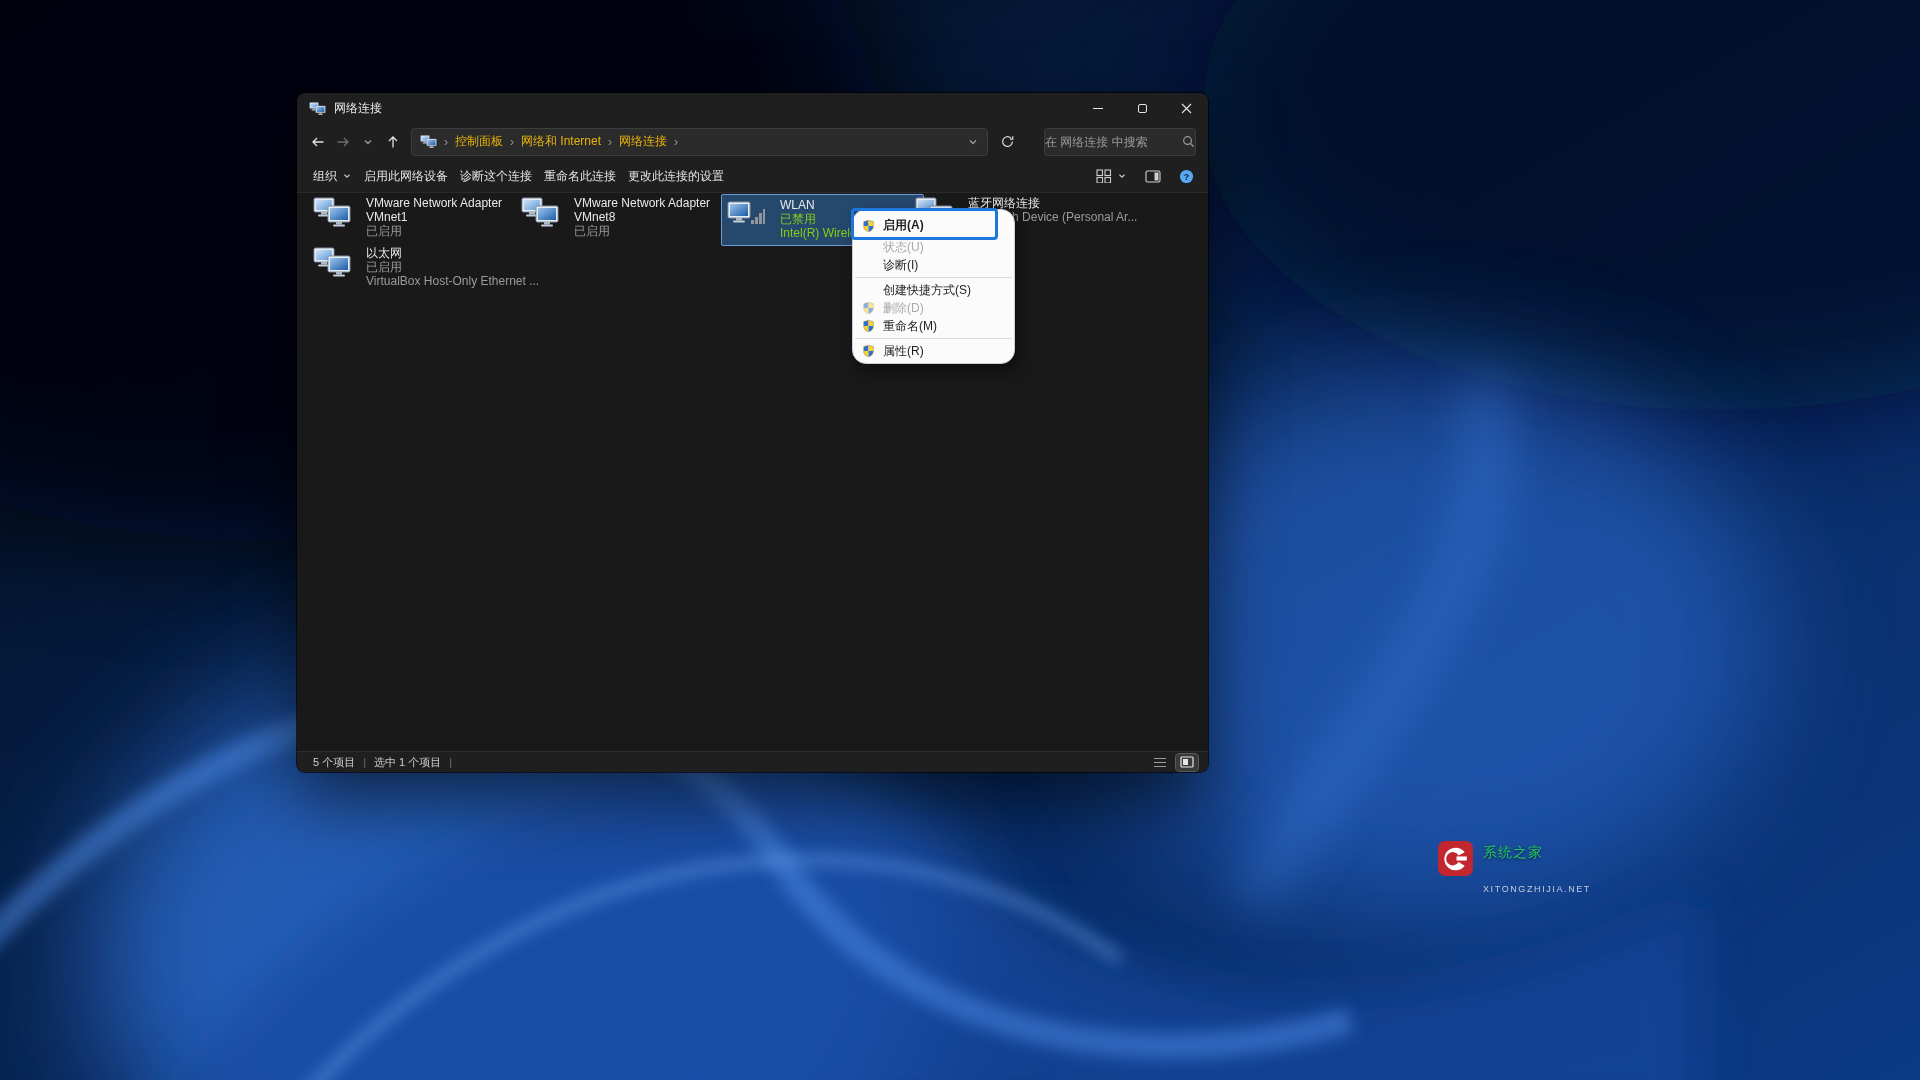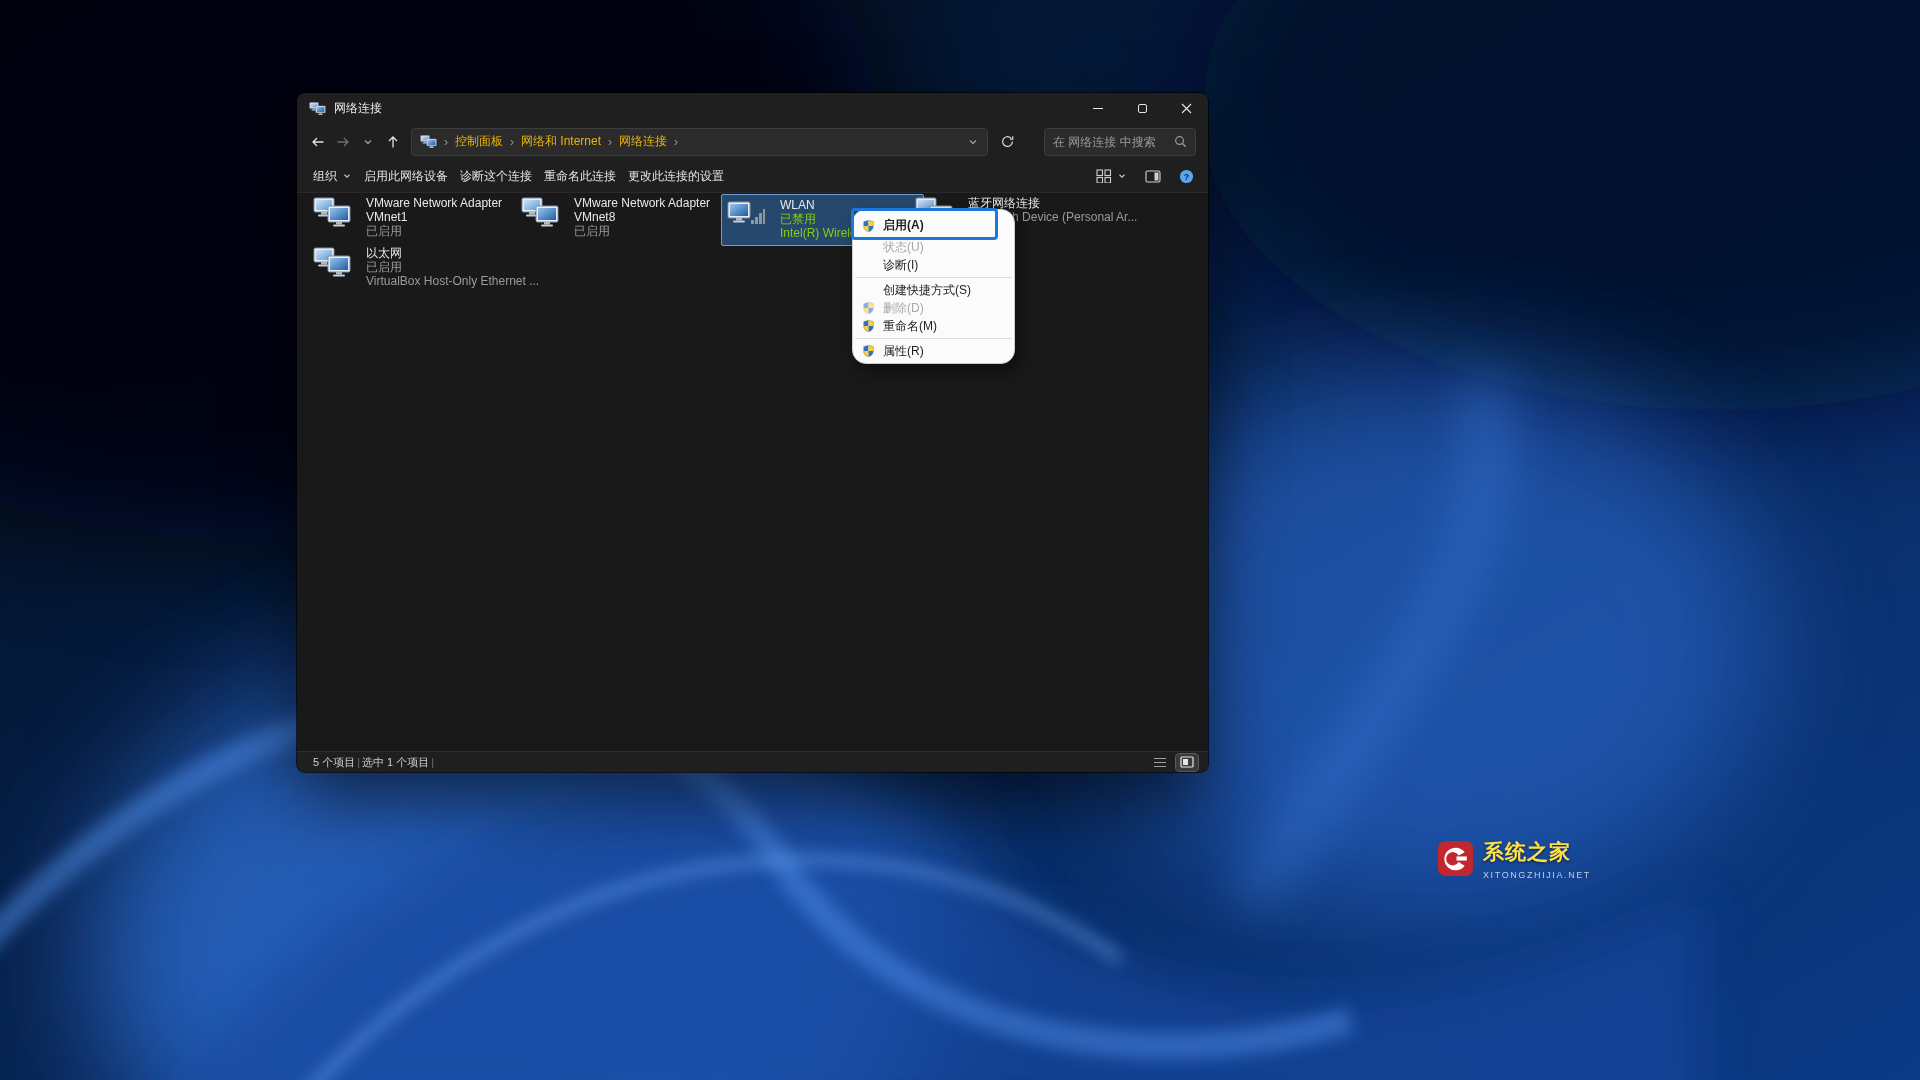--- a/index.html
+++ b/index.html
@@ -3,22 +3,22 @@
 <meta charset="utf-8">
 <style>
   *{margin:0;padding:0;box-sizing:border-box}
   html,body{width:1920px;height:1080px;overflow:hidden;background:#071a3a;
     font-family:"Liberation Sans","DejaVu Sans",sans-serif;}
   .wallpaper{position:absolute;inset:0;z-index:0}
 
   
   .watermark{position:absolute;left:1437px;top:840px;z-index:1;display:flex;gap:9px;align-items:flex-start}
   .wm-logo{width:37px;height:37px}
-  .wm-title{font-size:21px;font-weight:bold;color:#fde047;letter-spacing:1px;line-height:24px;text-shadow:0 1px 3px rgba(0,0,0,.6)}
-  .wm-sub{font-size:9px;color:#c3cede;letter-spacing:1.6px;margin-top:6px}
+  .wm-title{font-size:14px;font-weight:normal;color:#22c55e;letter-spacing:1px;line-height:24px;text-shadow:0 1px 3px rgba(0,0,0,.6)}
+  .wm-sub{font-size:9px;color:#c3cede;letter-spacing:1.6px;margin-top:20px}
 
   
   .window{position:absolute;left:297px;top:93px;width:911px;height:679px;background:#1f1f1f;
     border-radius:8px;overflow:hidden;display:flex;flex-direction:column;color:#e8e8e8;font-size:12px;
     box-shadow:0 28px 70px rgba(0,0,0,.6),0 0 0 1px rgba(0,0,0,.65);z-index:5}
 
   .titlebar{height:30px;flex:0 0 auto;display:flex;align-items:center;padding-left:12px}
   .title-icon{width:17px;height:13px;margin-right:8px}
   .title-text{font-size:12px;color:#ededed}
   .win-controls{margin-left:auto;display:flex;height:100%}
@@ -29,21 +29,21 @@
   
   .navbar{height:37px;flex:0 0 auto;display:flex;align-items:center;padding:0 12px 0 8px}
   .nav-btn{width:25px;height:25px;display:flex;align-items:center;justify-content:center;border-radius:4px;flex:0 0 auto}
   .bar{height:28px;background:#2b2b2b;border:1px solid #3d3d3d;border-radius:4px;display:flex;align-items:center}
   .addressbar{flex:1;margin:0 6px 0 6px;padding:0 8px}
   .addr-icon{width:17px;height:13px;flex:0 0 auto}
   .crumb{color:#eab308;white-space:nowrap}
   .crumb-sep{color:#969696;margin:0 7px;font-size:12px}
   .addr-spacer{flex:1}
   .refresh-btn{width:26px;height:26px;display:flex;align-items:center;justify-content:center;flex:0 0 auto}
-  .searchbox{width:152px;margin-left:24px;padding:0 8px;flex:0 0 auto}
+  .searchbox{width:152px;margin-left:24px;padding:0 0;flex:0 0 auto}
   .searchbox input{flex:1;min-width:0;background:transparent;border:none;outline:none;color:#cfcfcf;font-size:12px;
     font-family:"Liberation Sans","DejaVu Sans",sans-serif}
   .searchbox input::placeholder{color:#9a9a9a}
 
   
   .commandbar{height:33px;flex:0 0 auto;display:flex;align-items:center;gap:12px;padding:0 14px 0 16px;
     border-bottom:1px solid #2a2a2a}
   .cmd{display:flex;align-items:center;gap:5px;color:#e4e4e4;white-space:nowrap}
   .cmd-right{margin-left:auto;display:flex;align-items:center;gap:18px}
 
@@ -62,21 +62,21 @@
     border-radius:14px;box-shadow:5px 7px 16px rgba(0,0,0,.45);padding:3px 0;color:#1d1d1d;z-index:20;font-size:12px}
   .ctx-item{position:relative;height:18px;display:flex;align-items:center;padding-left:30px;white-space:nowrap}
   .ctx-item.first{height:25px;font-weight:bold}
   .ctx-item.disabled{color:#a9a9a9}
   .ctx-item .shield{position:absolute;left:9px;top:50%;transform:translateY(-50%);width:13px;height:13px}
   .ctx-sep{height:1px;background:#dcdcdc;margin:3px 2px}
   .ctx-highlight{position:absolute;left:-2px;top:-2px;width:147px;height:32px;border:3px solid #1c77dd;
     border-radius:4px;pointer-events:none;z-index:2}
 
   
-  .statusbar{height:21px;flex:0 0 auto;display:flex;align-items:center;gap:2px;padding:0 10px 0 16px;
+  .statusbar{height:21px;flex:0 0 auto;display:flex;align-items:center;gap:8px;padding:0 10px 0 16px;
     font-size:11px;color:#cfcfcf;background:#1f1f1f;border-top:1px solid #2d2d2d}
   .sb-sep{color:#6f6f6f}
   .sb-right{margin-left:auto;display:flex;align-items:center;gap:5px}
   .sb-ico{width:22px;height:17px;display:flex;align-items:center;justify-content:center;border-radius:3px}
   .sb-ico.active{background:#3a3a3a;outline:1px solid #5a5a5a}
 </style>
 </head>
 <body>
 
 <svg width="0" height="0" style="position:absolute" aria-hidden="true">

